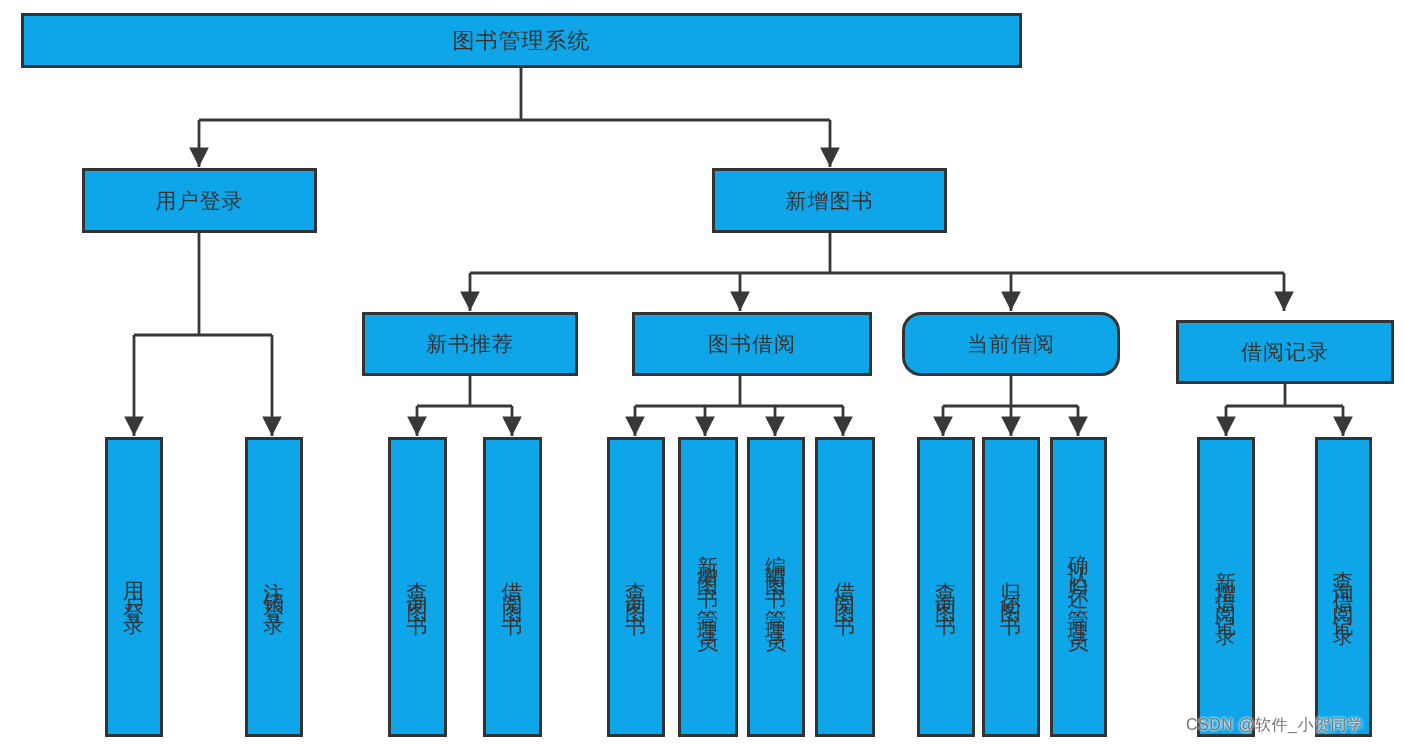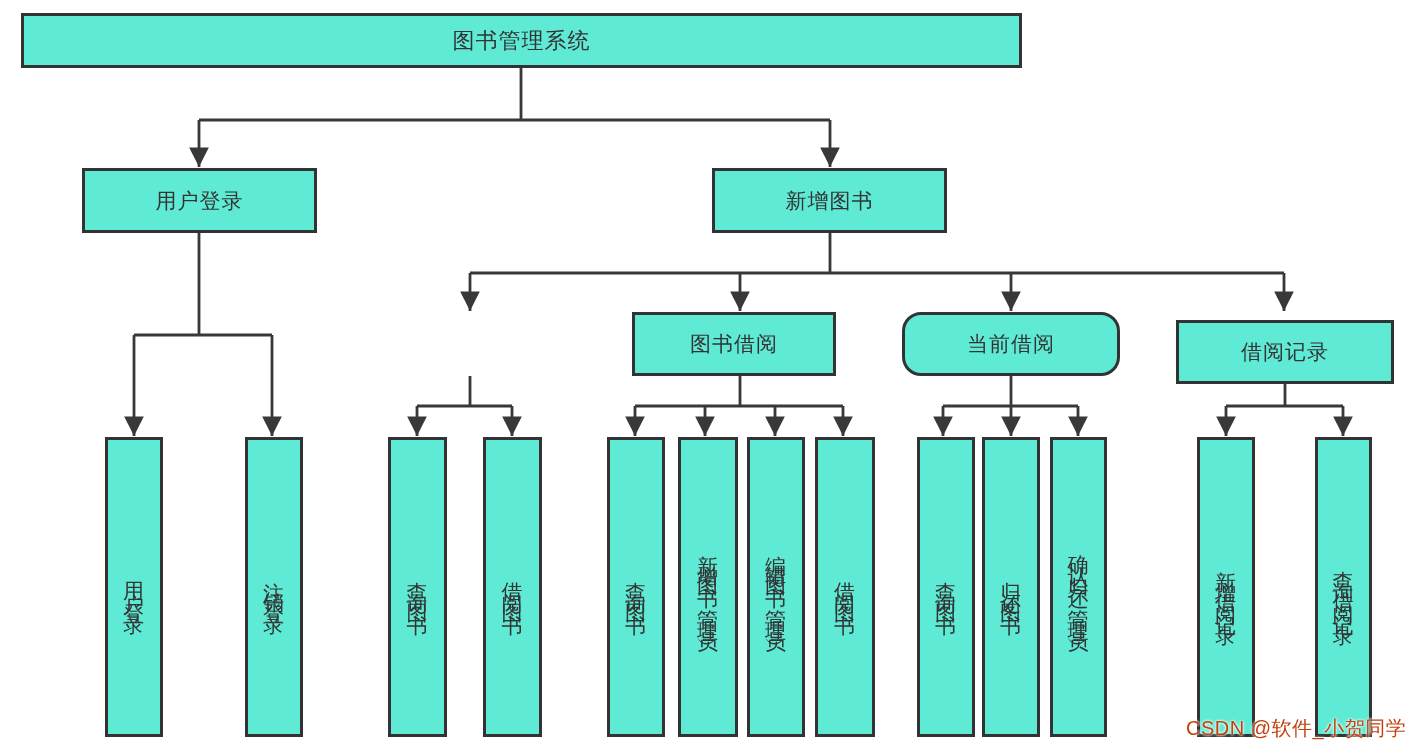--- a/index.html
+++ b/index.html
@@ -23,21 +23,21 @@
     height: 747px;
   }
   .wire {
     stroke: #383838;
     stroke-width: 2.8;
     fill: none;
   }
   .node {
     position: absolute;
     box-sizing: border-box;
-    background: #5eead4;
+    background: #0ea5e9;
     border: 3px solid #333333;
     display: flex;
     align-items: center;
     justify-content: center;
     color: #333333;
     font-size: 21px;
     letter-spacing: 1px;
     text-align: center;
   }
   .root {
@@ -48,22 +48,22 @@
     text-orientation: mixed;
     letter-spacing: 11px;
     font-size: 21px;
     line-height: 1;
     color: #333333;
   }
   .watermark {
     position: absolute;
     left: 1186px;
     top: 715px;
-    font-size: 20px;
-    color: #c2410c;
+    font-size: 16px;
+    color: #737373;
     white-space: nowrap;
     letter-spacing: 0.5px;
     text-shadow: 0 0 3px #ffffff, 0 0 3px #ffffff;
   }
 </style>
 </head>
 <body>
 
 <div class="canvas">
 
@@ -107,21 +107,24 @@
     <span>图书管理系统</span>
   </div>
 
   <div class="node" style="left:82px; top:168px; width:235px; height:65px;">
     <span>用户登录</span>
   </div>
   <div class="node" style="left:712px; top:168px; width:235px; height:65px;">
     <span>新增图书</span>
   </div>
 
-  <div class="node" style="left:632px; top:312px; width:204px; height:64px;">
+  <div class="node" style="left:362px; top:312px; width:216px; height:64px;">
+    <span>新书推荐</span>
+  </div>
+  <div class="node" style="left:632px; top:312px; width:240px; height:64px;">
     <span>图书借阅</span>
   </div>
   <div class="node" style="left:902px; top:312px; width:218px; height:64px;border-radius:19px;">
     <span>当前借阅</span>
   </div>
   <div class="node" style="left:1176px; top:320px; width:218px; height:64px;">
     <span>借阅记录</span>
   </div>
 
   <div class="node leaf" style="left:105px; top:437px; width:58px; height:300px;">

